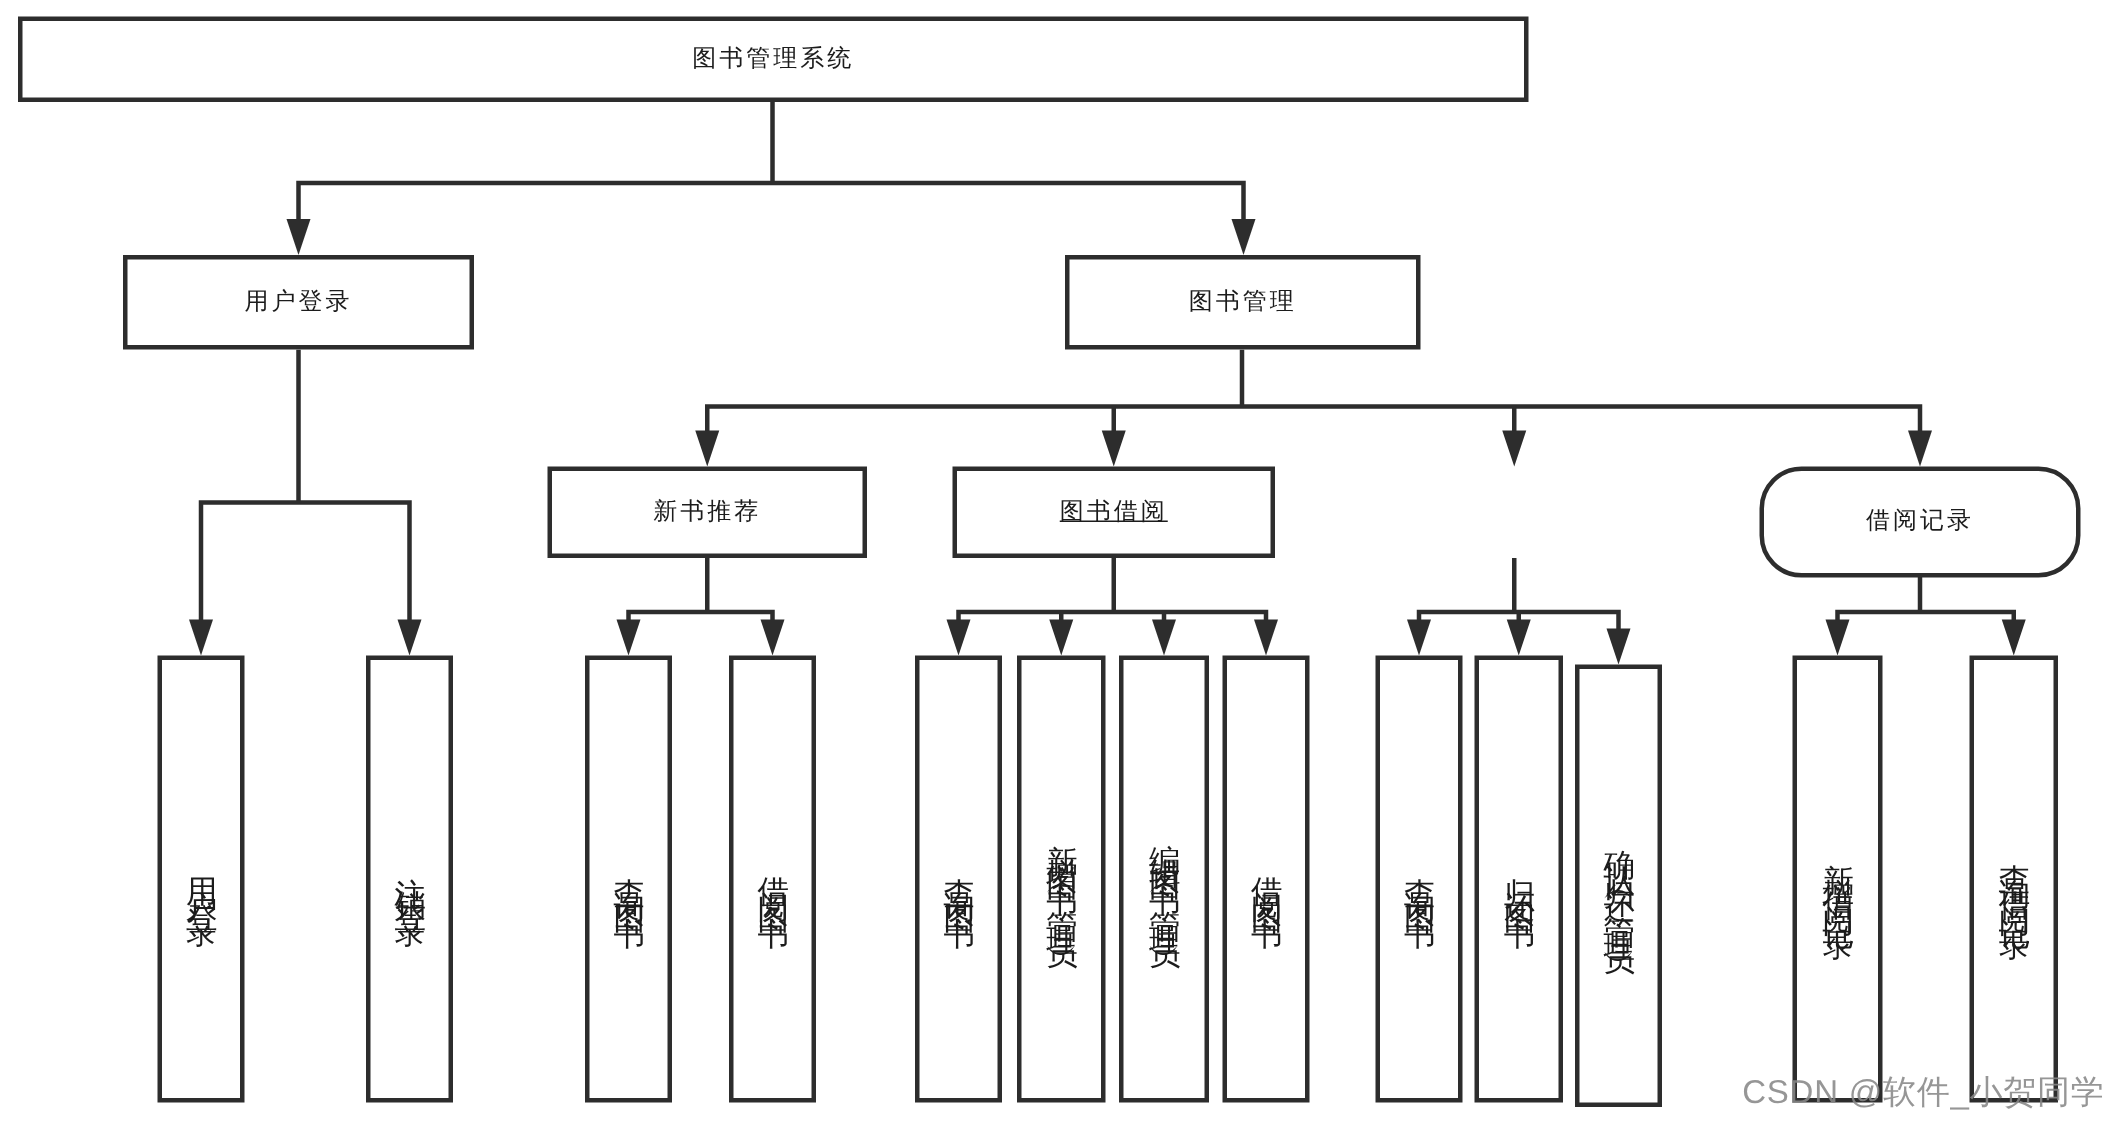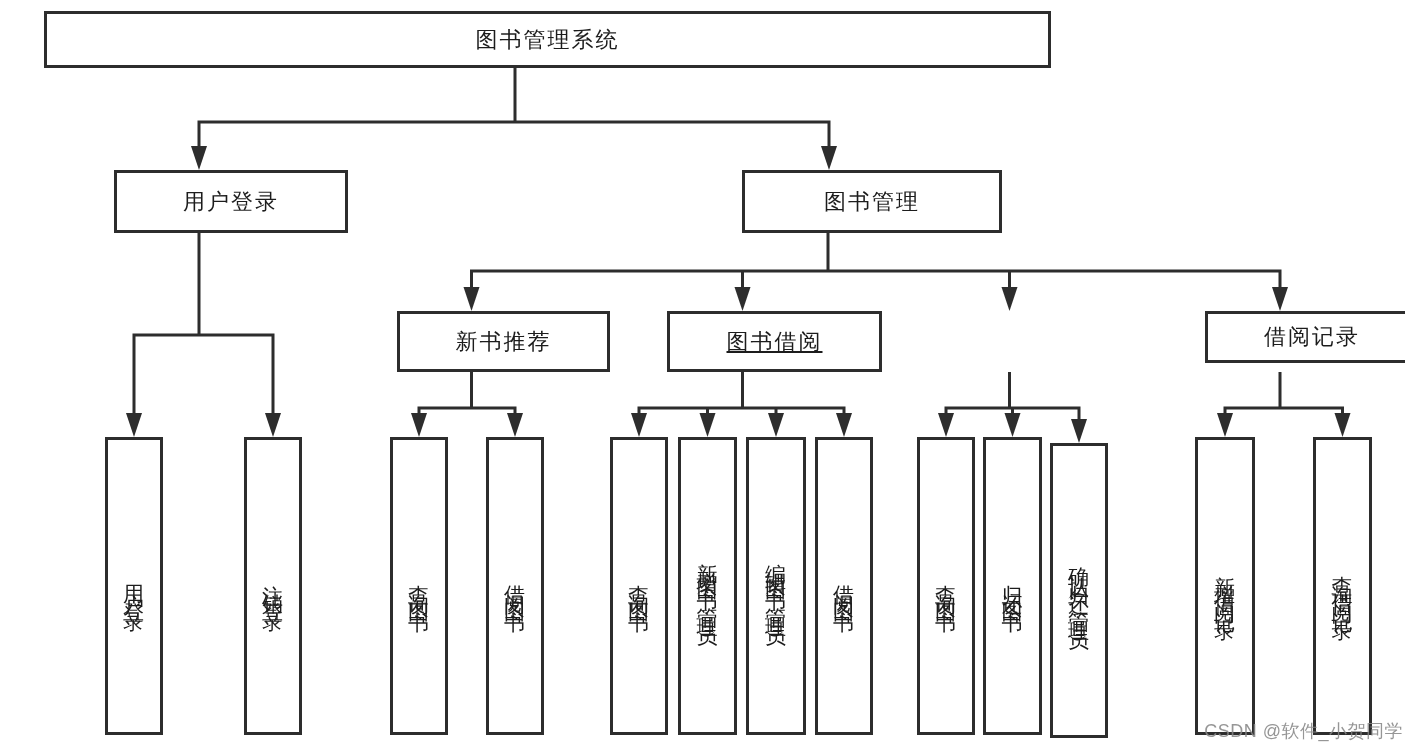--- a/index.html
+++ b/index.html
@@ -25,38 +25,37 @@
     border: 3px solid #2d2d2d;
     background: #ffffff;
     color: #1c1c1c;
     display: flex;
     align-items: center;
     justify-content: center;
     z-index: 2;
     text-align: center;
   }
   .box.h {
-    font-size: 22px;
+    font-size: 16px;
     letter-spacing: 2px;
     line-height: 1;
     white-space: nowrap;
-    margin-left: 32px;
   }
   .box.v {
     writing-mode: vertical-rl;
     font-size: 21px;
     letter-spacing: 9px;
     line-height: 1;
   }
   .watermark {
     position: absolute;
     right: 2px;
     bottom: 4px;
     z-index: 5;
-    font-size: 18px;
+    font-size: 22px;
     letter-spacing: 0.5px;
     color: rgba(135, 135, 135, 0.88);
     white-space: nowrap;
   }
 </style>
 </head>
 <body>
 
 <div id="canvas">
 
@@ -106,25 +105,25 @@
     <g>
       <path d="M1280,372 V409.5 M1223.5,408 H1344 M1225,408 V419 M1342.5,408 V419"></path>
       <polygon points="1217,413 1233,413 1225,437"></polygon>
       <polygon points="1334.5,413 1350.5,413 1342.5,437"></polygon>
     </g>
   </svg>
 
   <div class="box h" style="left:12px; top:11px; width:1007px; height:57px;">图书管理系统</div>
 
   <div class="box h" style="left:82px; top:170px; width:234px; height:63px;">用户登录</div>
-  <div class="box h" style="left:710px; top:170px; width:260px; height:63px;">图书管理</div>
+  <div class="box h" style="left:710px; top:170px; width:237px; height:63px;">图书管理</div>
 
   <div class="box h" style="left:365px; top:311px; width:213px; height:61px;">新书推荐</div>
   <div class="box h" style="left:635px; top:311px; width:215px; height:61px;text-decoration:underline;">图书借阅</div>
-  <div class="box h" style="left:1173px; top:311px; width:214px; height:52px;">借阅记录</div>
+  <div class="box h" style="left:1173px; top:311px; width:214px; height:74px;border-radius:28px;">借阅记录</div>
 
   <div class="box v" style="left:105px; top:437px; width:58px; height:298px;">用户登录</div>
   <div class="box v" style="left:244px; top:437px; width:58px; height:298px;">注销登录</div>
 
   <div class="box v" style="left:390px; top:437px; width:58px; height:298px;">查询图书</div>
   <div class="box v" style="left:486px; top:437px; width:58px; height:298px;">借阅图书</div>
 
   <div class="box v" style="left:610px; top:437px; width:58px; height:298px;">查询图书</div>
   <div class="box v" style="left:678px; top:437px; width:59px; height:298px;">新增图书（管理员）</div>
   <div class="box v" style="left:746px; top:437px; width:60px; height:298px;">编辑图书（管理员）</div>

